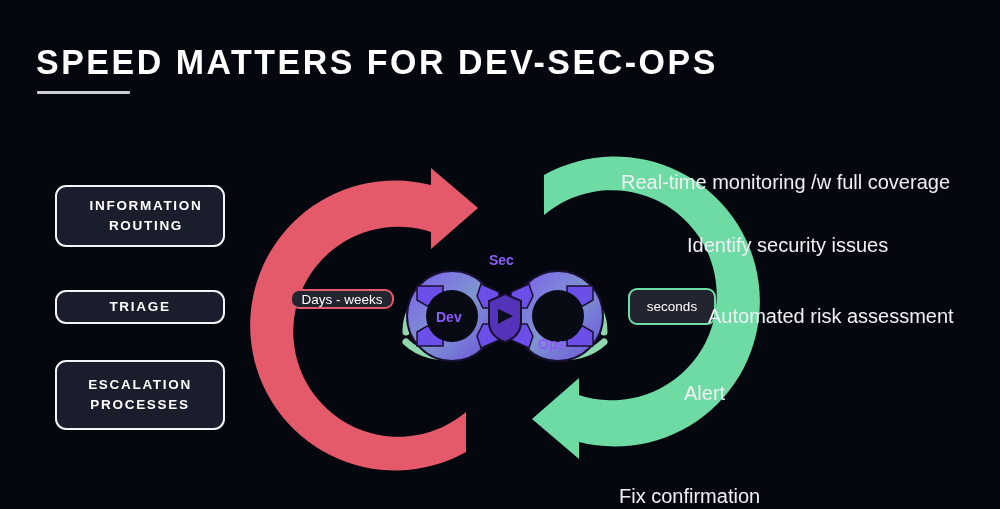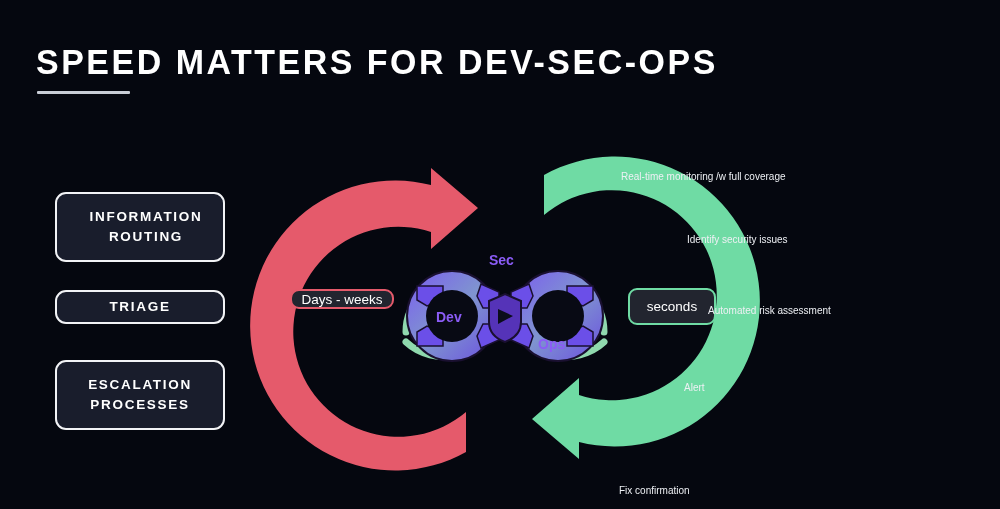--- a/index.html
+++ b/index.html
@@ -54,21 +54,21 @@
     color: #ffffff;
     font-size: 13.5px;
     font-weight: bold;
     letter-spacing: 1.7px;
     text-align: center;
     line-height: 1.45;
     display: flex;
     align-items: center;
     justify-content: center;
   }
-  #card-0 { top: 192px; height: 70px; padding-left: 12px; }
+  #card-0 { top: 185px; height: 62px; padding-left: 12px; }
   #card-1 { top: 290px; height: 34px; }
   #card-2 { top: 360px; height: 70px; }
 
   
   #arcs {
     position: absolute;
     left: 0;
     top: 0;
   }
 
@@ -97,21 +97,21 @@
     top: 288px;
     width: 88px;
     height: 37px;
     border: 2px solid #6fdba4;
   }
 
   
   .right-item {
     position: absolute;
     color: #eef0f4;
-    font-size: 10px;
+    font-size: 20px;
     white-space: nowrap;
   }
   #right-0 { left: 621px; top: 171px; }
   #right-1 { left: 687px; top: 234px; }
   #right-2 { left: 708px; top: 305px; }
   #right-3 { left: 684px; top: 382px; }
   #right-4 { left: 619px; top: 444px; margin-top: 41px; }
   .loop-label {
     position: absolute;
     color: #8b5cf6;

